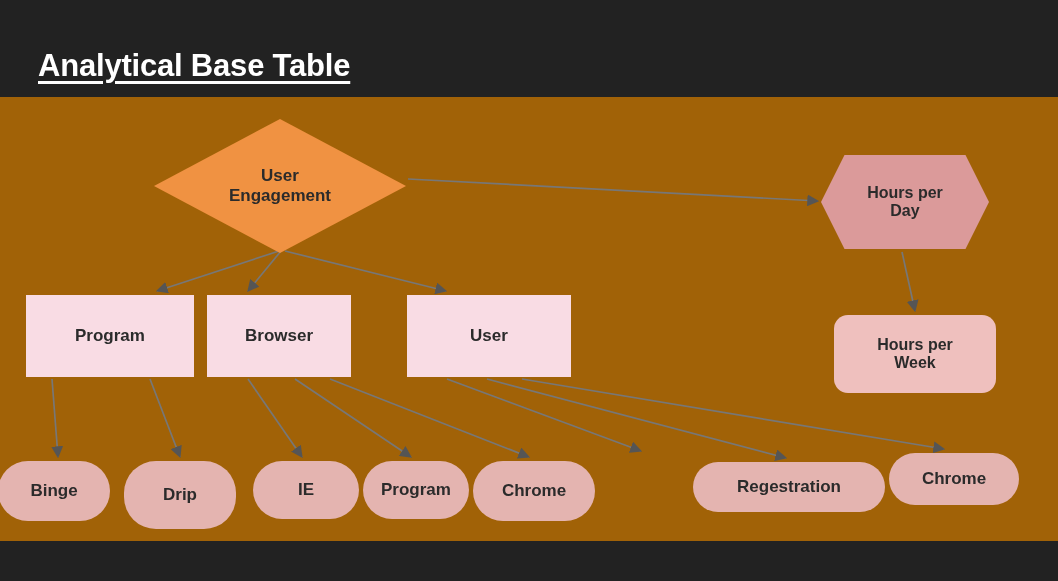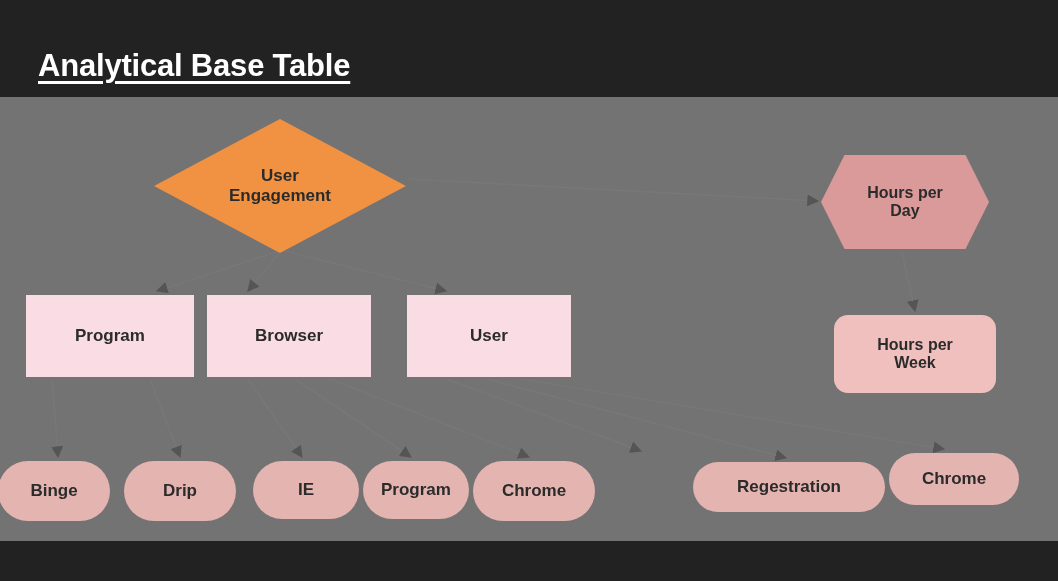--- a/index.html
+++ b/index.html
@@ -7,21 +7,21 @@
     width: 1058px;
     height: 581px;
     overflow: hidden;
     background: #ffffff;
     font-family: "Liberation Sans", sans-serif;
   }
   #slide {
     position: relative;
     width: 1058px;
     height: 581px;
-    background: #737373;
+    background: #a16207;
   }
   
   .header-bar {
     position: absolute;
     left: 0; top: 0;
     width: 1058px; height: 97px;
     background: #222222;
   }
   .slide-title {
     position: absolute;
@@ -82,30 +82,30 @@
     border-radius: 14px;
     font-size: 16px;
   }
   #node-hours-week { left: 834px; top: 315px; width: 162px; height: 78px; }
   
   .rect {
     background: #F9DCE4;
     font-size: 17px;
   }
   #node-program { left: 26px;  top: 295px; width: 168px; height: 82px; }
-  #node-browser { left: 207px; top: 295px; width: 164px; height: 82px; }
+  #node-browser { left: 207px; top: 295px; width: 144px; height: 82px; }
   #node-user    { left: 407px; top: 295px; width: 164px; height: 82px; }
   
   .pill {
     background: #E4B4B0;
     border-radius: 32px;
     font-size: 17px;
   }
   #node-binge        { left: -2px;  top: 461px; width: 112px; height: 60px; }
-  #node-drip         { left: 124px; top: 461px; width: 112px; height: 60px; }
+  #node-drip         { left: 124px; top: 461px; width: 112px; height: 68px; }
   #node-ie           { left: 253px; top: 461px; width: 106px; height: 58px; }
   #node-safari       { left: 363px; top: 461px; width: 106px; height: 58px; }
   #node-chrome       { left: 473px; top: 461px; width: 122px; height: 60px; }
   #node-id           { left: 600px; top: 455px; width: 88px;  height: 46px; }
   #node-regestration { left: 693px; top: 462px; width: 192px; height: 50px; }
   #node-country      { left: 889px; top: 453px; width: 130px; height: 52px; }
 </style>
 </head>
 <body>
 

